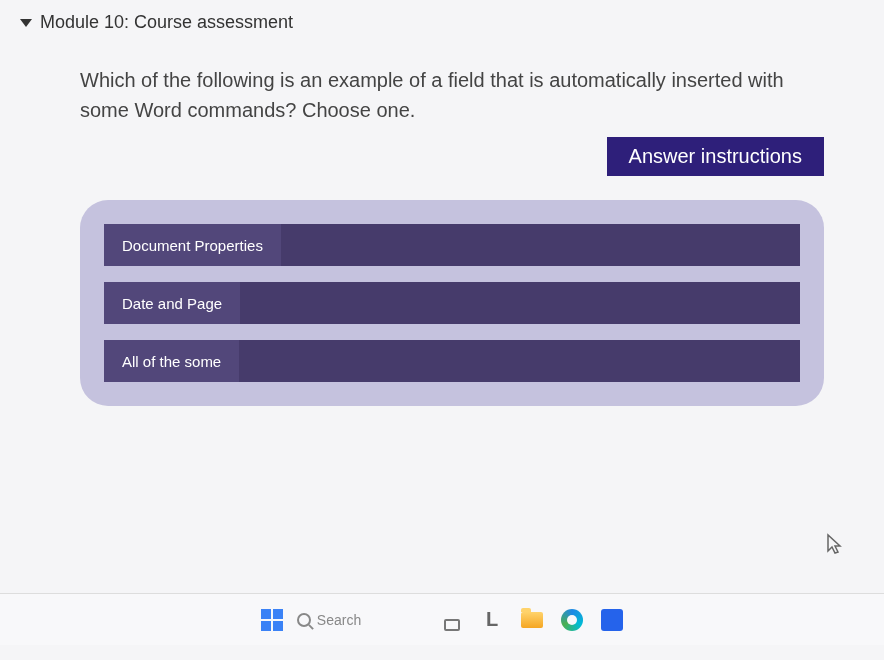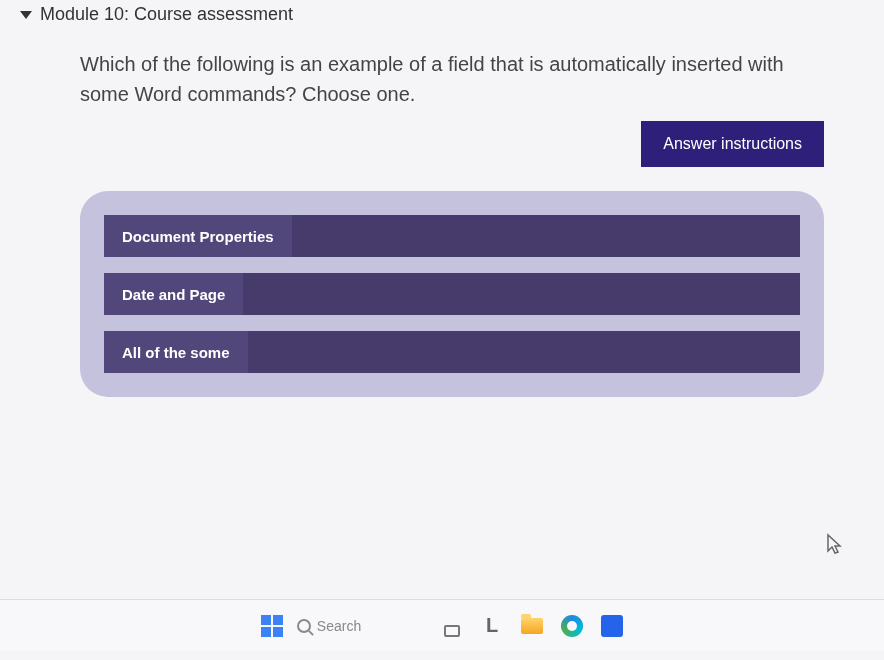--- a/index.html
+++ b/index.html
@@ -7,21 +7,21 @@
       font-family: -apple-system, BlinkMacSystemFont, "Segoe UI", Arial, sans-serif;
       background: #f5f5f7;
       width: 884px;
       height: 660px;
       overflow: hidden;
       position: relative;
     }
     .module-header {
       display: flex;
       align-items: center;
-      padding: 4px 20px;
+      padding: 12px 20px;
       gap: 8px;
       font-size: 18px;
       font-weight: 500;
       color: #333;
     }
     .arrow-down {
       width: 0;
       height: 0;
       border-left: 6px solid transparent;
       border-right: 6px solid transparent;
@@ -38,22 +38,22 @@
     }
     .instructions-row {
       display: flex;
       justify-content: flex-end;
       margin-bottom: 24px;
     }
     .instructions-btn {
       background: #2e1f7a;
       color: #fff;
       border: none;
-      padding: 14px 22px;
-      font-size: 16px;
+      padding: 8px 22px;
+      font-size: 20px;
       font-weight: 500;
       cursor: pointer;
     }
     .options-panel {
       background: #c5c2de;
       border-radius: 28px;
       padding: 24px;
       display: flex;
       flex-direction: column;
       gap: 16px;
@@ -71,21 +71,21 @@
       position: absolute;
       left: 0;
       top: 0;
       bottom: 0;
       background: #52477a;
       padding: 0 18px;
       display: flex;
       align-items: center;
       color: #fff;
       font-size: 15px;
-      font-weight: 700;
+      font-weight: 400;
     }
     .submit-row {
       display: flex;
       justify-content: center;
       margin-top: 30px;
     }
     .submit-btn {
       background: #5a4db1;
       color: #fff;
       border: none;
@@ -96,21 +96,21 @@
     }
     .cursor-pointer {
       position: absolute;
       right: 40px;
       bottom: 100px;
       font-size: 20px;
       color: #666;
     }
     .taskbar {
       position: absolute;
-      bottom: 9px;
+      bottom: 15px;
       left: 0;
       right: 0;
       height: 52px;
       background: #f8f8fa;
       border-top: 1px solid #ddd;
       display: flex;
       align-items: center;
       justify-content: center;
       gap: 20px;
     }

